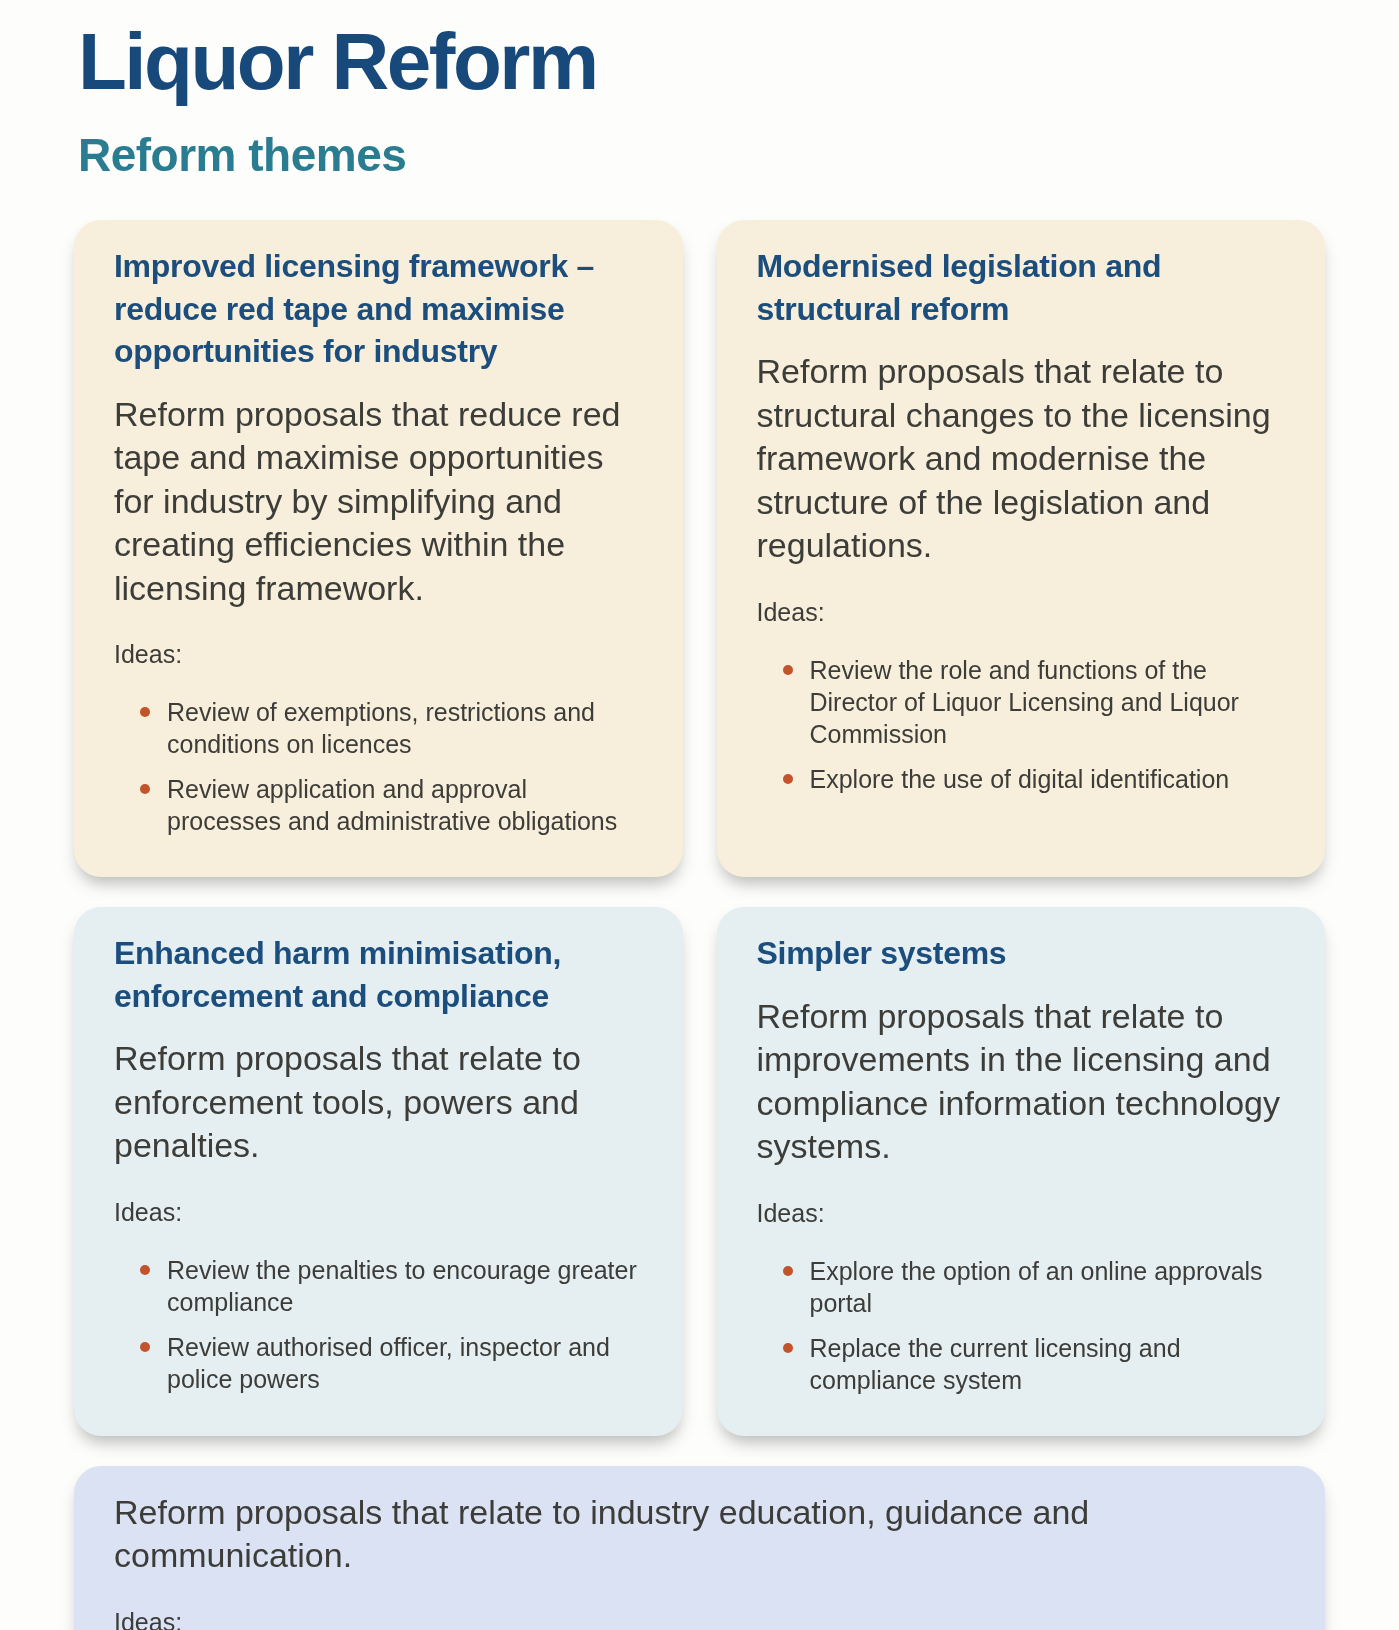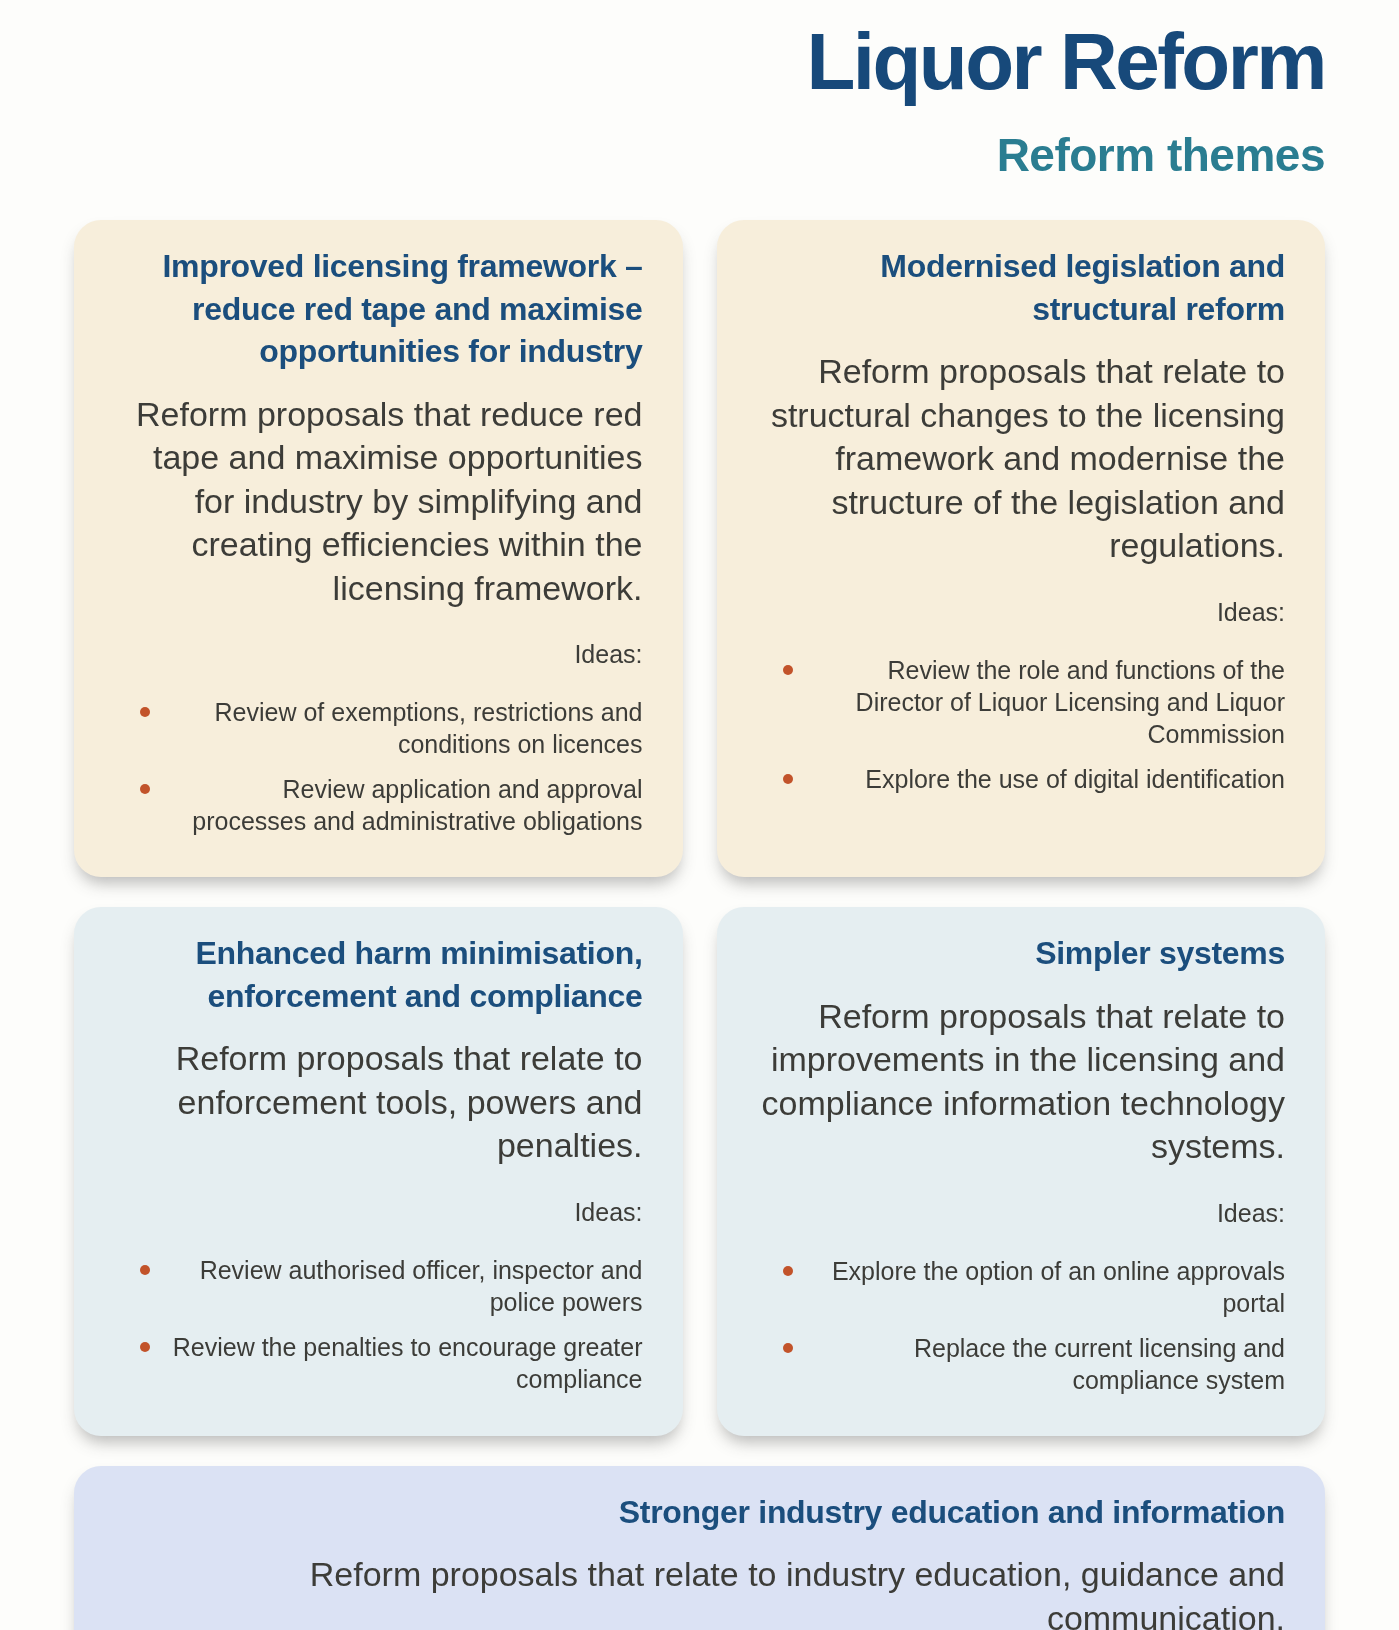--- a/index.html
+++ b/index.html
@@ -6,21 +6,21 @@
     --title-navy:#17497A;
     --subtitle-teal:#2A7D91;
     --heading-navy:#1B4E7D;
     --body-text:#3C3C38;
     --bullet-orange:#C2532A;
     --card-cream:#F7EEDB;
     --card-blue:#E5EEF1;
     --card-lavender:#DBE2F4;
     --page-background:#FDFDFB;
   }
-  *{margin:0;padding:0;box-sizing:border-box;text-align:right;}
+  *{margin:0;padding:0;box-sizing:border-box;}
   html,body{width:1399px;height:1630px;}
   body{
     background:var(--page-background);
     font-family:"Liberation Sans","DejaVu Sans",sans-serif;
     color:var(--body-text);
     padding:20px 74px 0 74px;
     overflow:hidden;
   }
   .page-title{
     font-size:80px;
@@ -118,37 +118,36 @@
         <li><span class="dot"></span><span>Review the role and functions of the Director of Liquor Licensing and Liquor Commission</span></li>
         <li><span class="dot"></span><span>Explore the use of digital identification</span></li>
       </ul>
   </section>
 
   <section class="card blue">
     <h2>Enhanced harm minimisation, enforcement and compliance</h2>
     <p class="body">Reform proposals that relate to enforcement tools, powers and penalties.</p>
     <p class="ideas-label">Ideas:</p>
     <ul>
+        <li><span class="dot"></span><span>Review the penalties to encourage greater compliance</span></li>
         <li><span class="dot"></span><span>Review authorised officer, inspector and police powers</span></li>
-        <li><span class="dot"></span><span>Review the penalties to encourage greater compliance</span></li>
       </ul>
   </section>
 
   <section class="card blue">
     <h2>Simpler systems</h2>
     <p class="body">Reform proposals that relate to improvements in the licensing and compliance information technology systems.</p>
     <p class="ideas-label">Ideas:</p>
     <ul>
         <li><span class="dot"></span><span>Explore the option of an online approvals portal</span></li>
         <li><span class="dot"></span><span>Replace the current licensing and compliance system</span></li>
       </ul>
   </section>
 
   <section class="card lavender">
-    <h2>Stronger industry education and information</h2>
     <p class="body">Reform proposals that relate to industry education, guidance and communication.</p>
     <p class="ideas-label">Ideas:</p>
     <ul>
         <li><span class="dot"></span><span>Enhance website content</span></li>
       </ul>
   </section>
 
 </div>
 
 </body></html>

